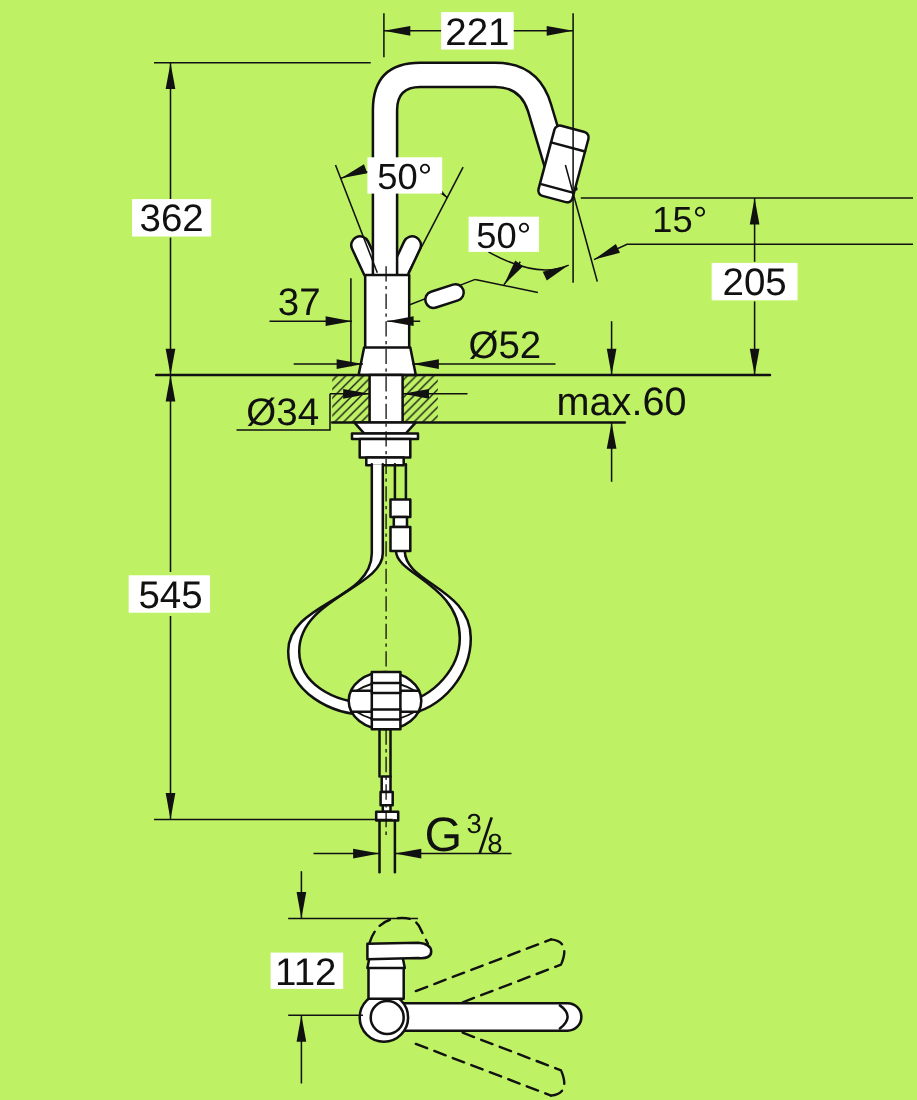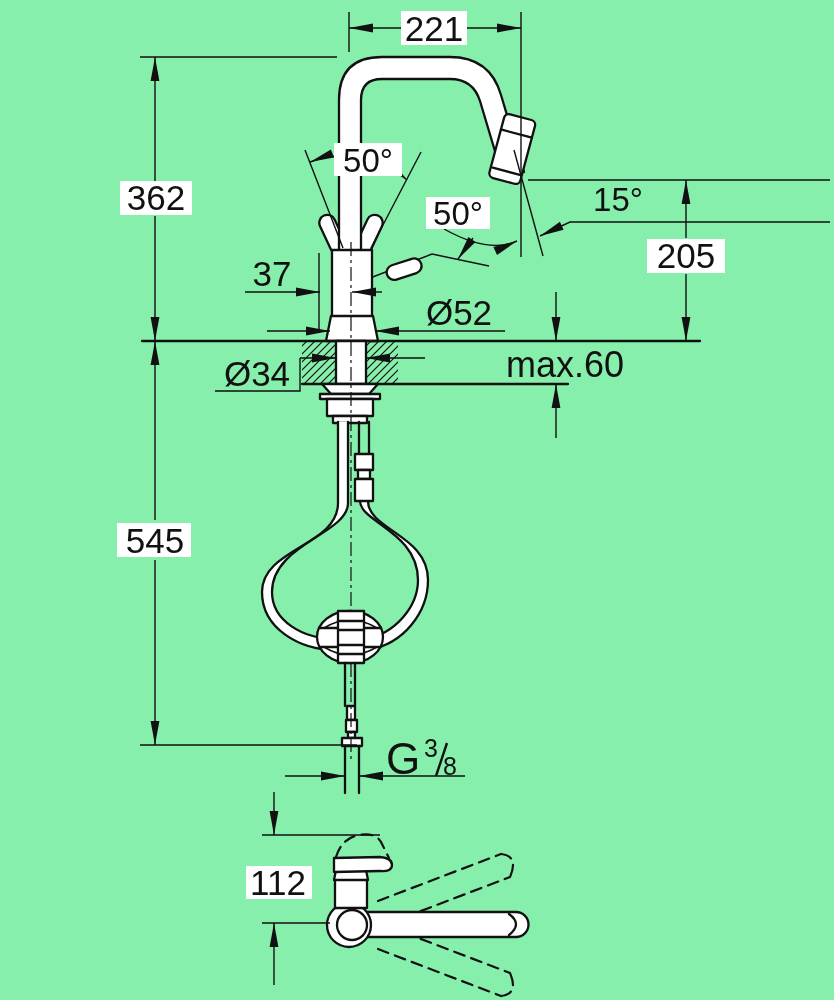--- a/index.html
+++ b/index.html
@@ -1,16 +1,16 @@
 <!DOCTYPE html>
 <html><head>
 <meta charset="utf-8">
 <style>
   html,body{margin:0;padding:0;background:#fff;}
-  .stage{width:834px;height:1000px;background:#86efac;position:relative;margin:0 auto;}
+  .stage{width:834px;height:1000px;background:#bef264;position:relative;margin:0 auto;}
   svg text{font-family:"Liberation Sans","DejaVu Sans",sans-serif;fill:#111;}
   .dimtxt{font-size:35px;}
   .angtxt{font-size:33px;}
   .maxtxt{font-size:36px;}
   .gtxt{font-size:44px;}
   .fractxt{font-size:25px;}
   .obj{stroke:#111;stroke-width:2.3;fill:none;stroke-linecap:round;stroke-linejoin:round;}
   .objf{stroke:#111;stroke-width:2.3;fill:#fff;stroke-linejoin:round;}
   .thin{stroke:#111;stroke-width:1.4;fill:none;}
   .dim{stroke:#111;stroke-width:1.4;fill:none;}

